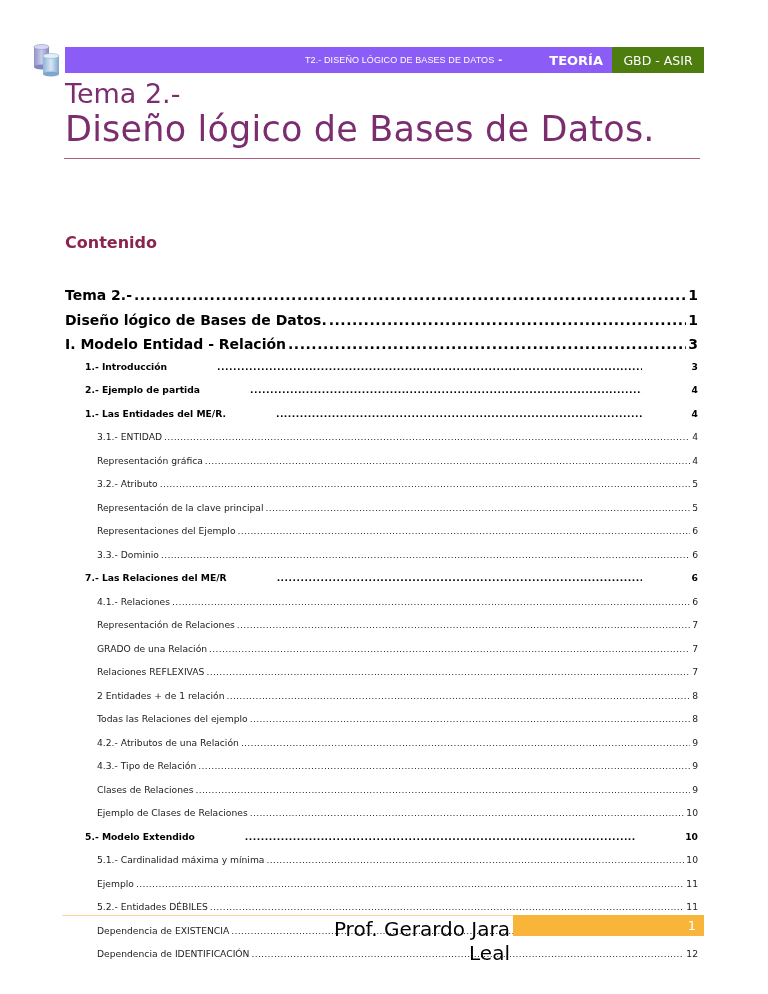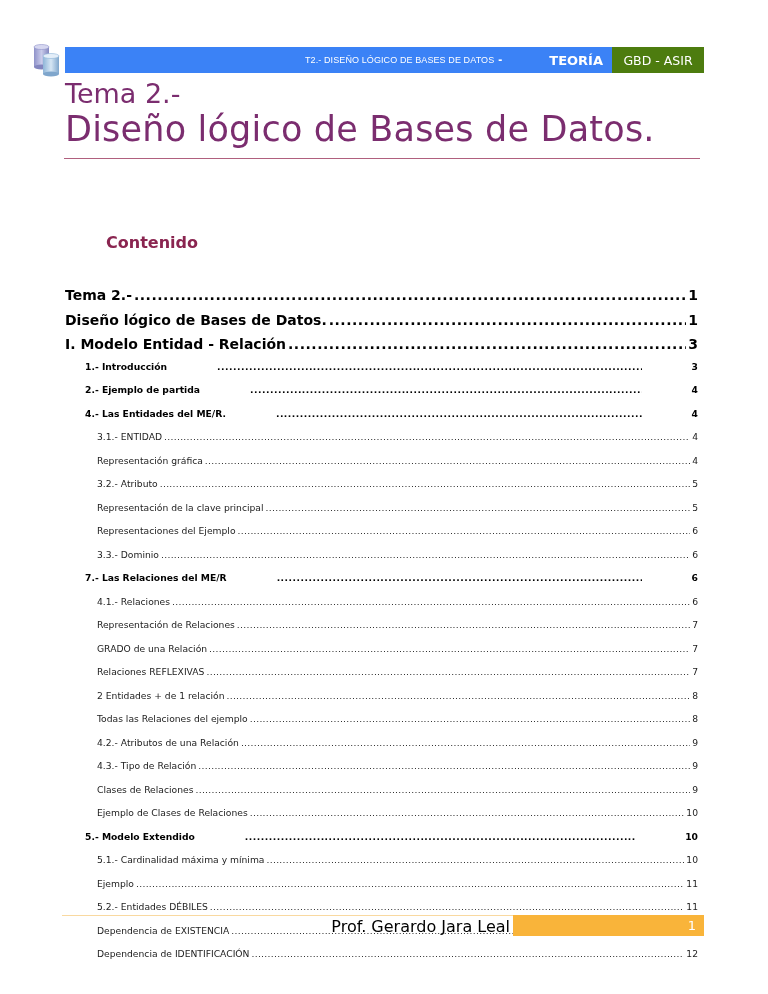--- a/index.html
+++ b/index.html
@@ -22,21 +22,21 @@
       top: 43px;
       width: 32px;
       height: 34px;
     }
     .hdr-bar {
       position: absolute;
       left: 65px;
       top: 47px;
       width: 547px;
       height: 26px;
-      background: #3b82f6;
+      background: #8b5cf6;
       display: flex;
       align-items: center;
       justify-content: flex-end;
       padding-right: 9px;
       box-sizing: border-box;
     }
     .hdr-sub {
       font-family: "Liberation Sans", sans-serif;
       font-size: 9px;
       color: #ffffff;
@@ -100,21 +100,20 @@
     }
     
     .toc-heading {
       position: absolute;
       left: 65px;
       top: 233px;
       font-family: "DejaVu Sans", sans-serif;
       font-size: 16px;
       font-weight: bold;
       color: #8a2550;
-      margin-left: 41px;
     }
     
     .toc {
       position: absolute;
       left: 65px;
       top: 287px;
       width: 633px;
     }
     .toc-row {
       display: flex;
@@ -165,21 +164,21 @@
       height: 1px;
       background: #f9d9a0;
     }
     .ftr-name {
       position: absolute;
       left: 320px;
       top: 917px;
       width: 190px;
       text-align: right;
       font-family: "DejaVu Sans", sans-serif;
-      font-size: 16px;
+      font-size: 20px;
       color: #000;
     }
     .ftr-box {
       position: absolute;
       left: 513px;
       top: 915px;
       width: 191px;
       height: 21px;
       background: #f9b43a;
       color: #fff;
@@ -250,21 +249,21 @@
       <span class="lbl">1.- Introducción</span>
       <span class="dots"></span>
       <span class="pg">3</span>
     </div>
   <div class="toc-row lvl2">
       <span class="lbl">2.- Ejemplo de partida</span>
       <span class="dots"></span>
       <span class="pg">4</span>
     </div>
   <div class="toc-row lvl2">
-      <span class="lbl">4.- Las Entidades del ME/R.</span>
+      <span class="lbl">1.- Las Entidades del ME/R.</span>
       <span class="dots"></span>
       <span class="pg">4</span>
     </div>
   <div class="toc-row lvl3">
       <span class="lbl">3.1.- ENTIDAD</span>
       <span class="dots"></span>
       <span class="pg">4</span>
     </div>
   <div class="toc-row lvl3">
       <span class="lbl">Representación gráfica</span>

